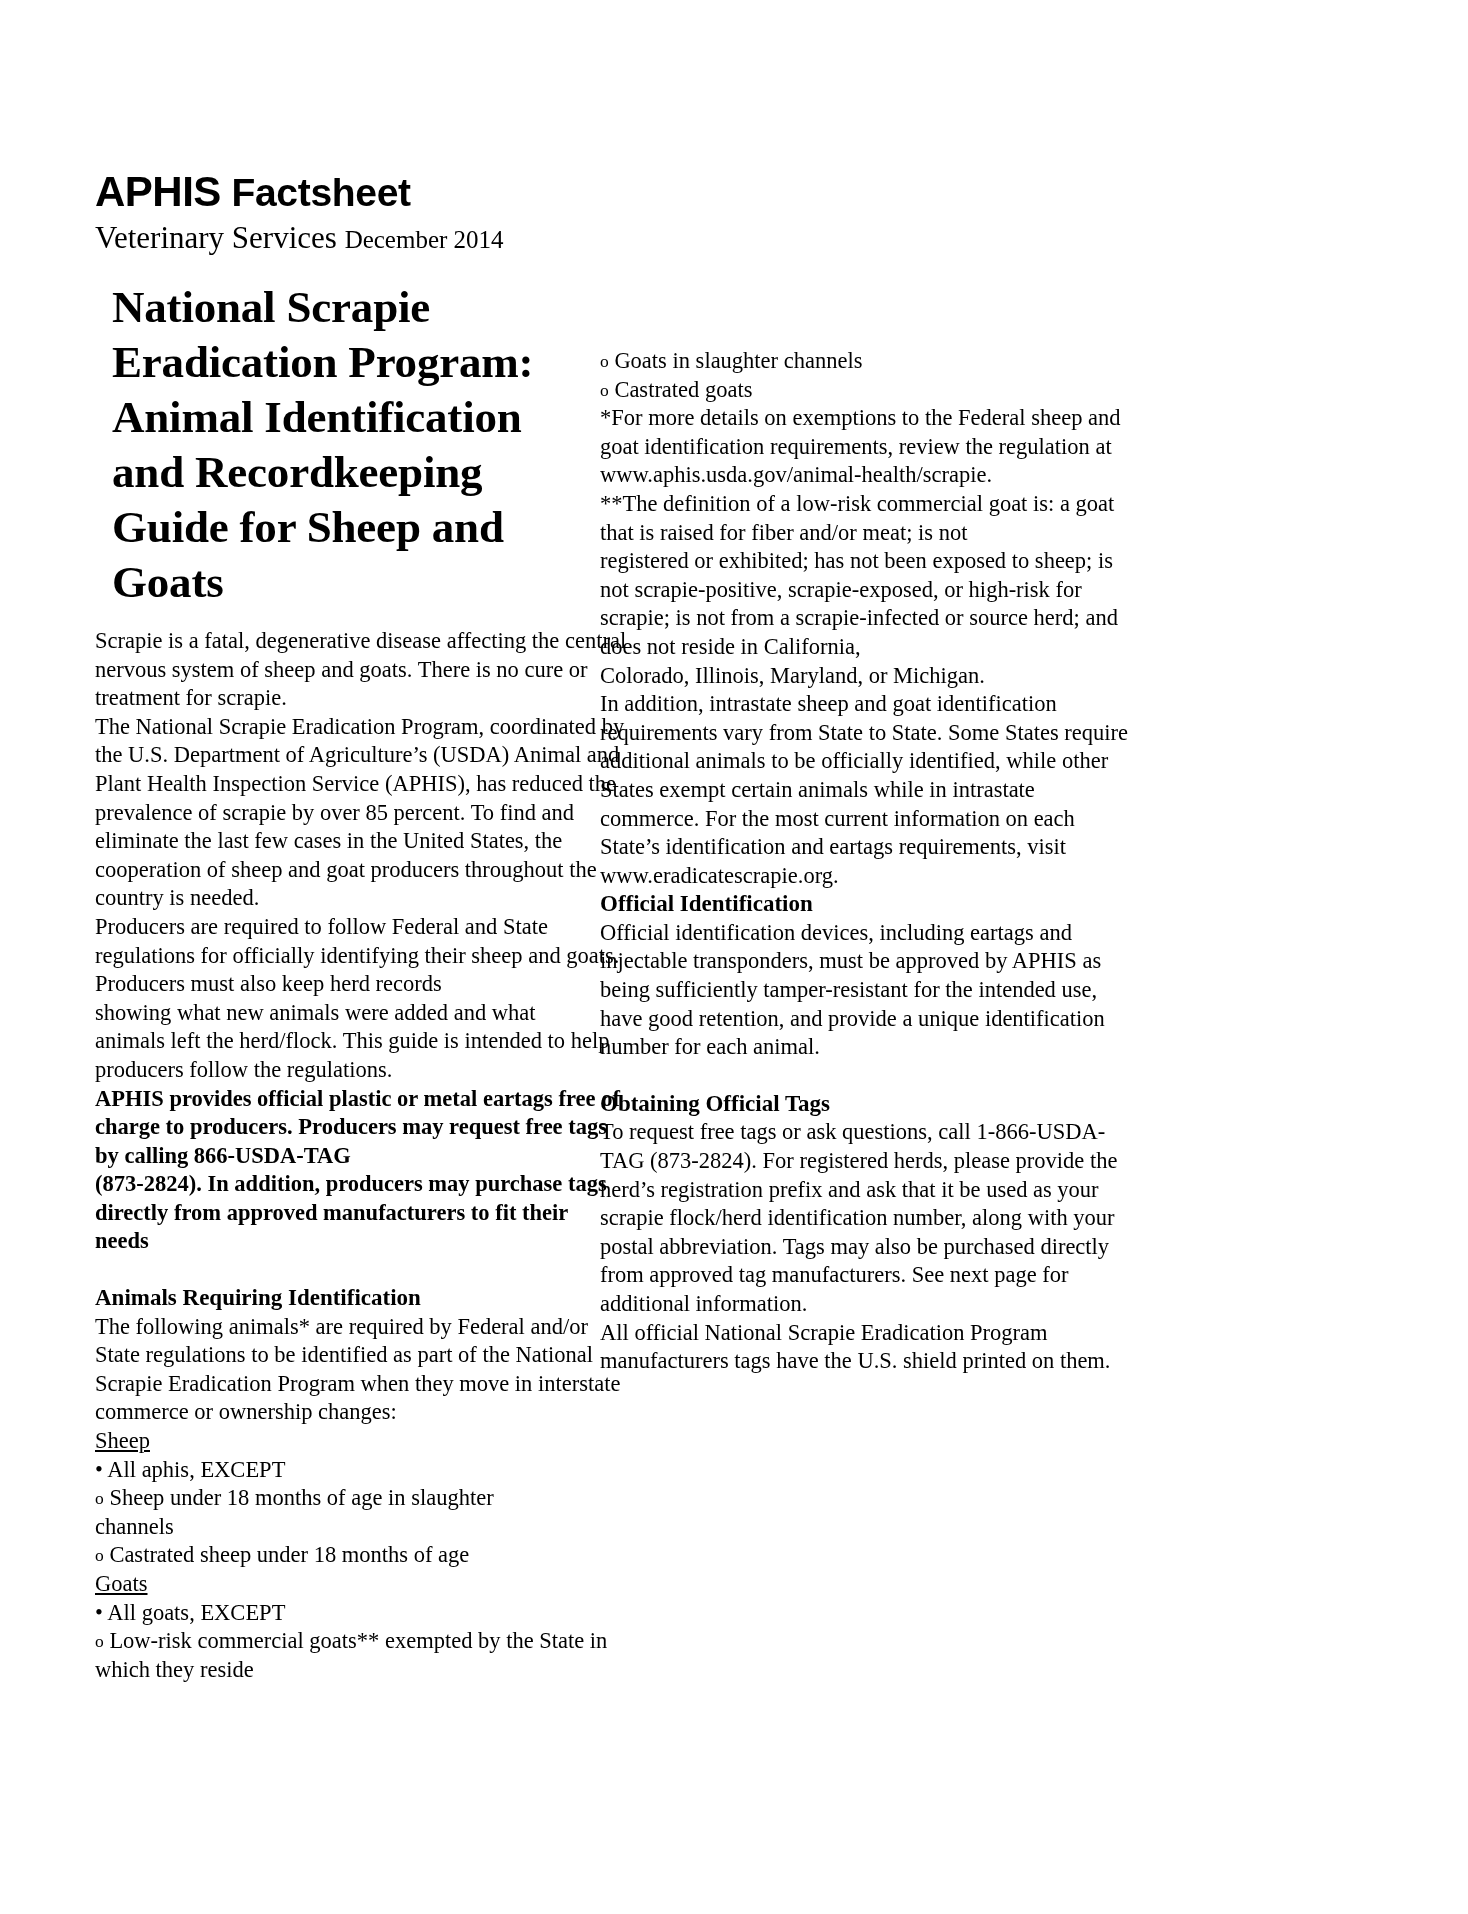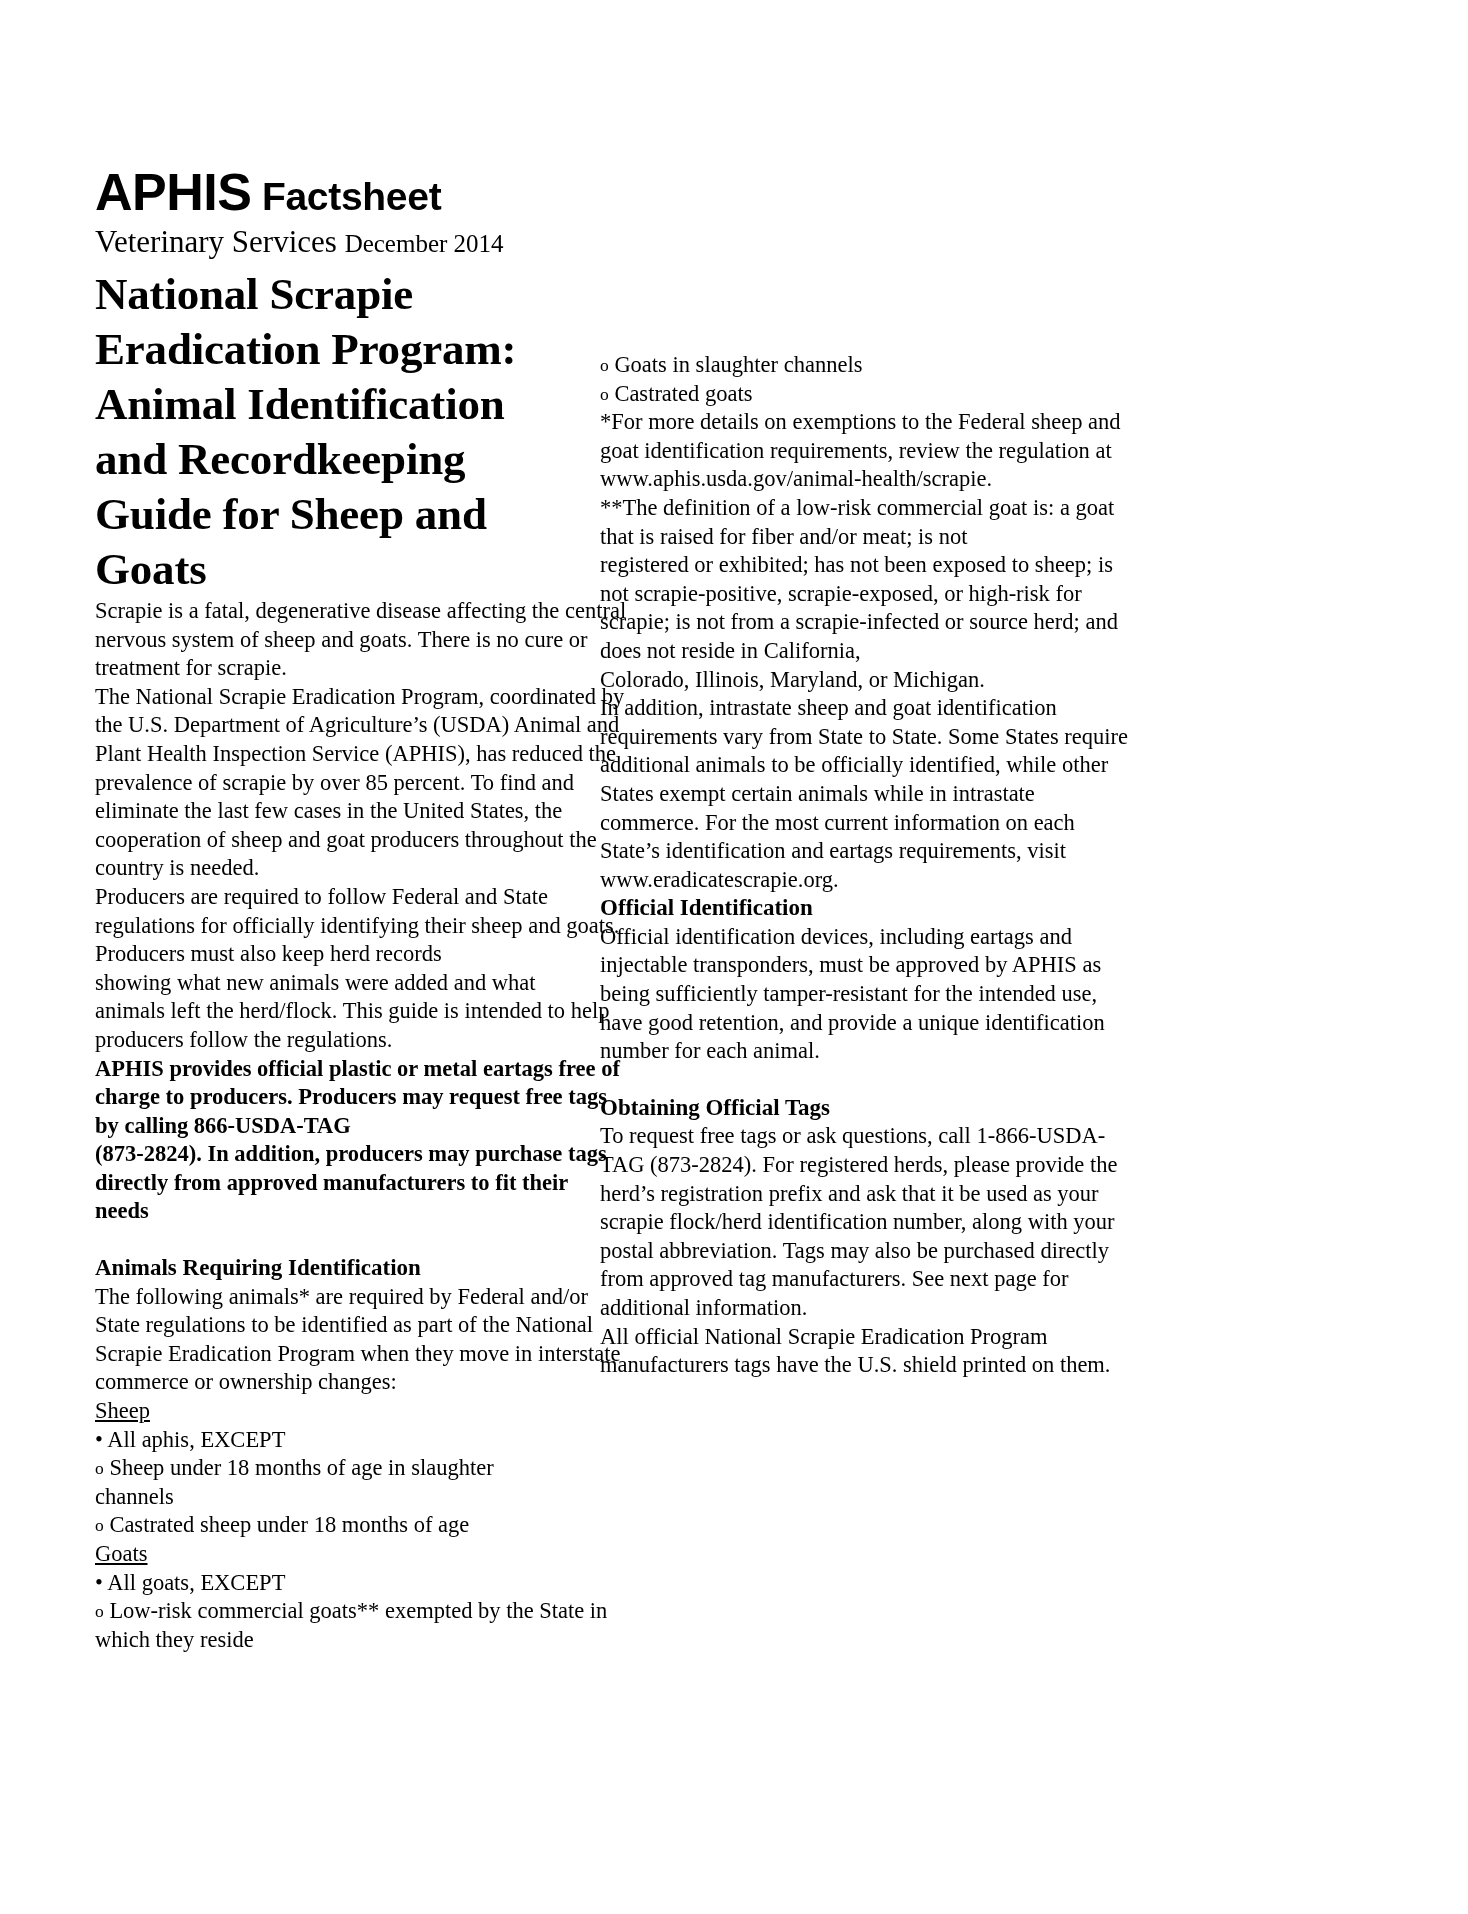--- a/index.html
+++ b/index.html
@@ -28,21 +28,21 @@
   }
   .factsheet-line {
     font-family: "Liberation Sans", "DejaVu Sans", sans-serif;
     font-weight: bold;
     font-size: 39px;
     line-height: 48px;
     letter-spacing: -0.3px;
     white-space: nowrap;
   }
   .factsheet-line .aphis {
-    font-size: 52px;
+    font-size: 42px;
     letter-spacing: -0.5px;
   }
   .vs-line {
     font-family: "Liberation Serif", "DejaVu Serif", serif;
     font-size: 31px;
     line-height: 38px;
     white-space: nowrap;
     margin-top: 2px;
   }
   .vs-line .date {
@@ -56,21 +56,21 @@
   .col {
     position: absolute;
     top: 0;
     width: 480px;
   }
   .col-left { left: 0; }
   .col-right { left: 505px; top: 0; }
   .col-right-inner { position: relative; top: 84px; }
 
   h1.doc-title {
-    margin: 0;
+    margin: 17px;
     font-family: "Liberation Serif", "DejaVu Serif", serif;
     font-weight: bold;
     font-size: 45px;
     line-height: 55px;
     letter-spacing: -0.2px;
   }
   h1.doc-title .tl { display: block; white-space: nowrap; }
 
   p.body {
     margin: 0;

